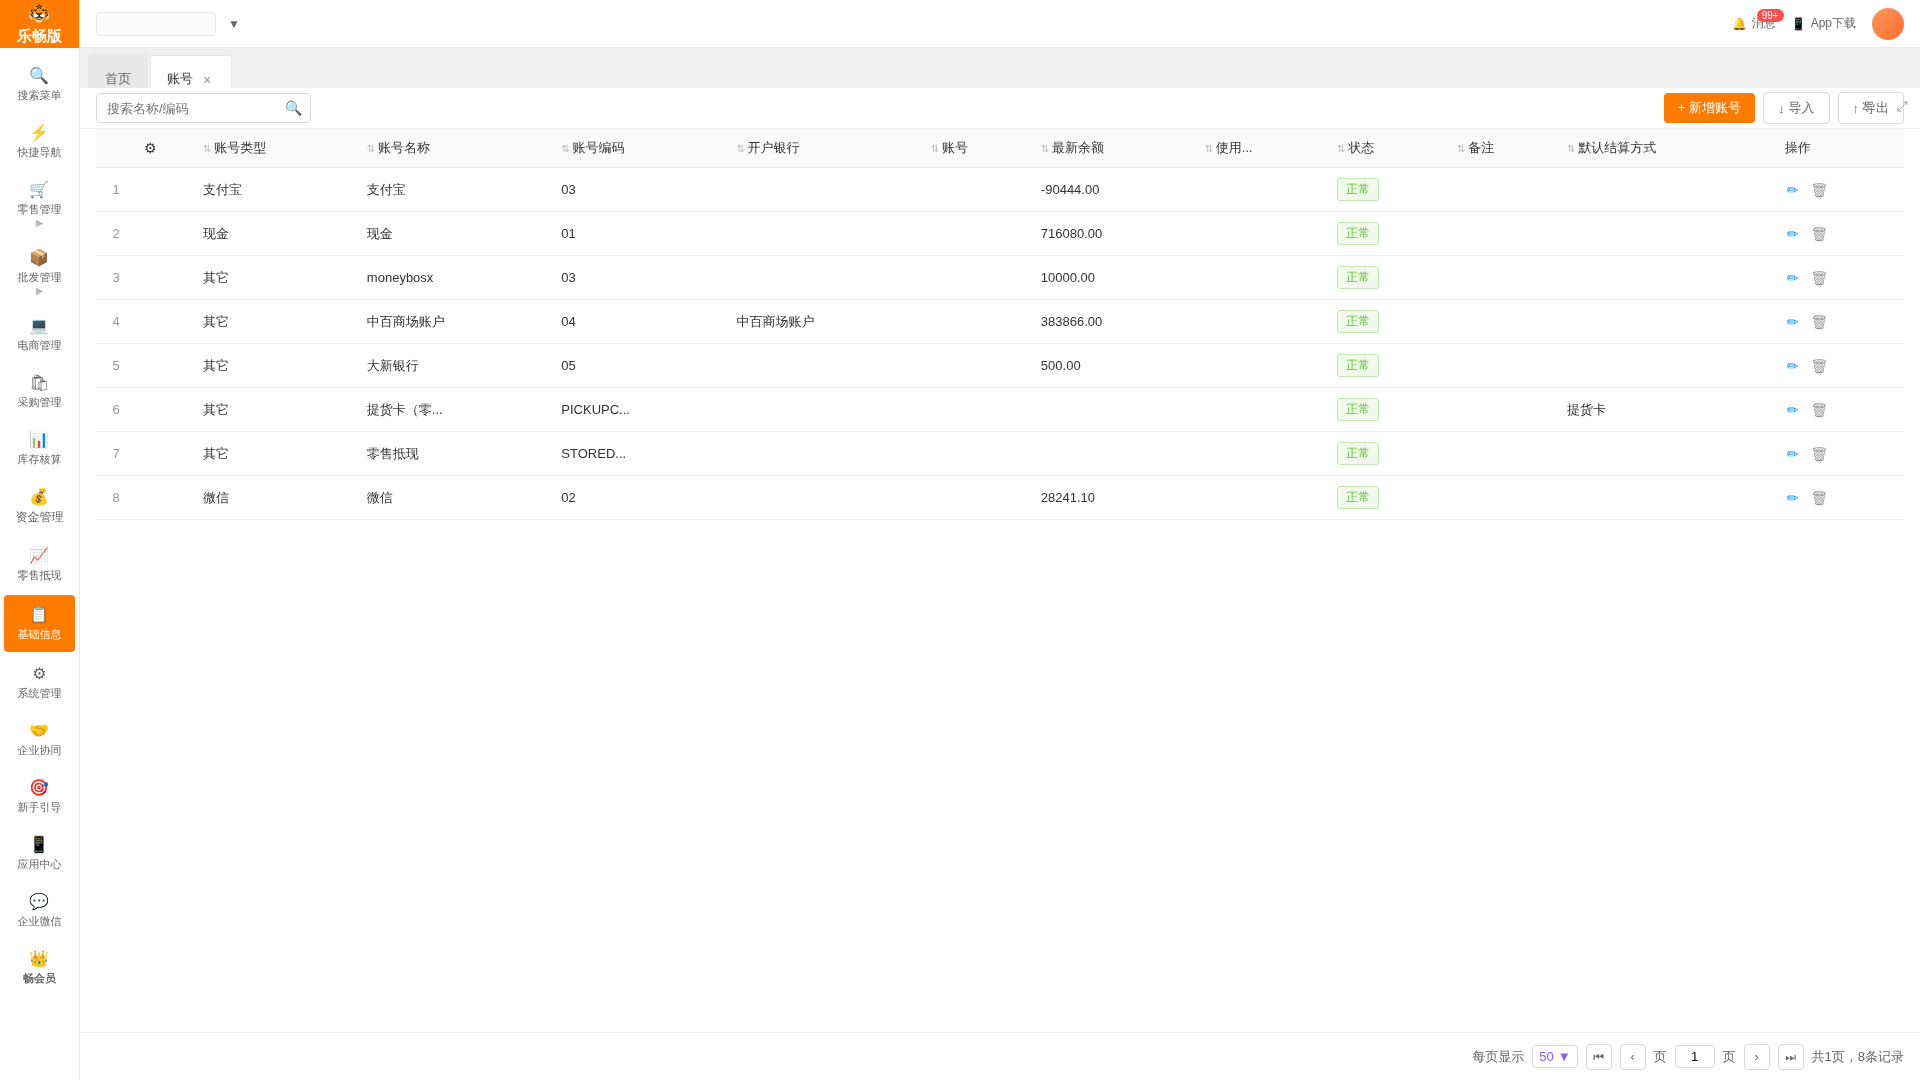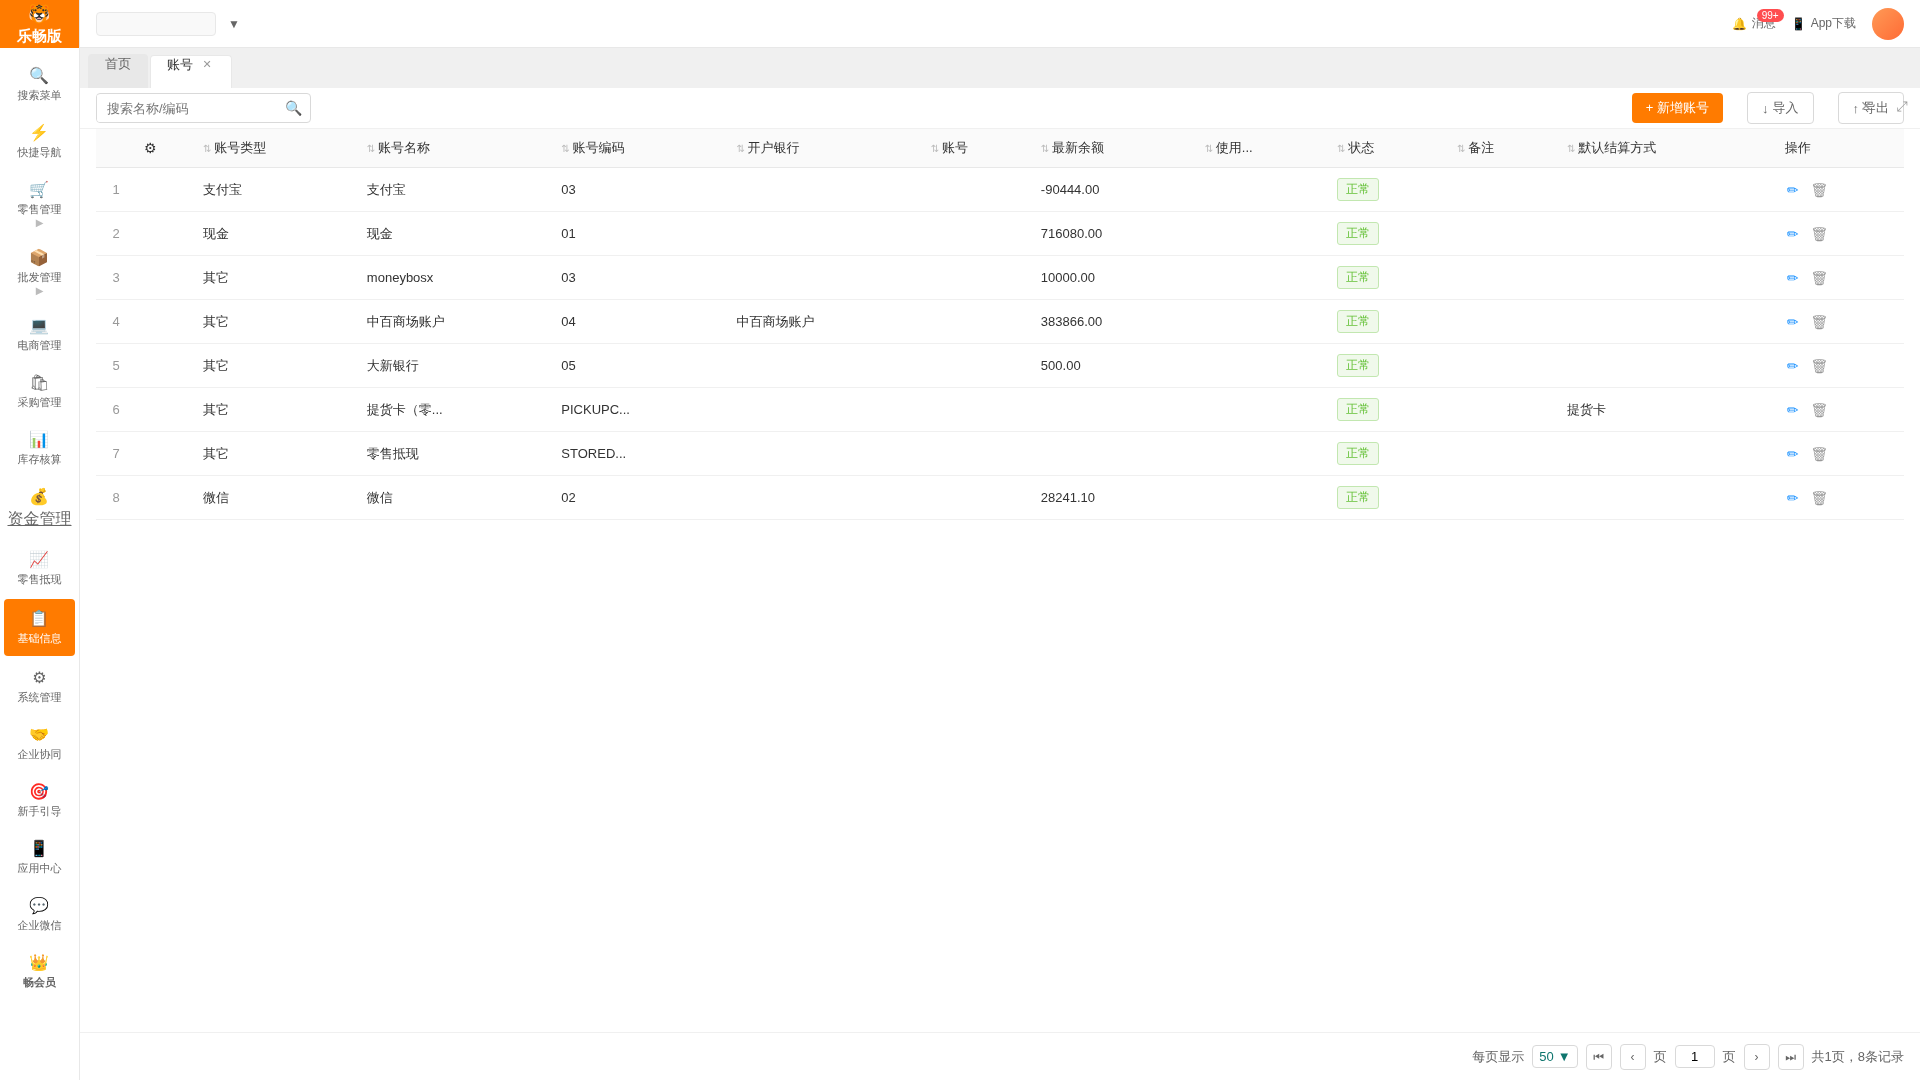--- a/index.html
+++ b/index.html
@@ -144,21 +144,21 @@
       background: #f0f0f0;
       display: flex;
       align-items: flex-end;
       padding: 0 8px;
       flex-shrink: 0;
     }
     .tab {
       height: 34px;
       padding: 0 16px;
       display: flex;
-      align-items: flex-start;
+      align-items: flex-end;
       gap: 6px;
       cursor: pointer;
       font-size: 13px;
       border-radius: 4px 4px 0 0;
       border: 1px solid #e8e8e8;
       border-bottom: none;
       margin-right: 2px;
       background: #e8e8e8;
       color: #666;
     }
@@ -195,21 +195,21 @@
       padding: 4px 16px;
       border-bottom: 1px solid #f0f0f0;
     }
     .content-title-area {
       display: flex;
       align-items: center;
     }
     .content-actions {
       display: flex;
       align-items: center;
-      gap: 24px;
+      gap: 8px;
     }
     .btn-primary {
       background: #ff7b00;
       color: white;
       border: none;
       border-radius: 4px;
       padding: 6px 14px;
       font-size: 13px;
       cursor: pointer;
       display: flex;
@@ -326,21 +326,21 @@
       gap: 8px;
       font-size: 13px;
       color: #666;
       flex-shrink: 0;
     }
     .page-size-select {
       border: 1px solid #d9d9d9;
       border-radius: 4px;
       padding: 3px 6px;
       font-size: 13px;
-      color: #0f766e;
+      color: #8b5cf6;
       cursor: pointer;
       display: flex;
       align-items: center;
       gap: 4px;
     }
     .page-nav-btn {
       width: 26px;
       height: 26px;
       display: flex;
       align-items: center;
@@ -420,21 +420,21 @@
     <span style="font-size:11px;">采购管理</span>
 
   </div>
       <div class="sidebar-item">
     <span class="sidebar-item-icon">📊</span>
     <span style="font-size:11px;">库存核算</span>
 
   </div>
       <div class="sidebar-item">
     <span class="sidebar-item-icon">💰</span>
-    <span style="font-size:16px;text-decoration:underline;">资金管理</span>
+    <span style="font-size:12px;">资金管理</span>
 
   </div>
       <div class="sidebar-item">
     <span class="sidebar-item-icon">📈</span>
     <span style="font-size:11px;">零售抵现</span>
 
   </div>
       <div class="sidebar-item active">
     <span class="sidebar-item-icon">📋</span>
     <span style="font-size:11px;">基础信息</span>

